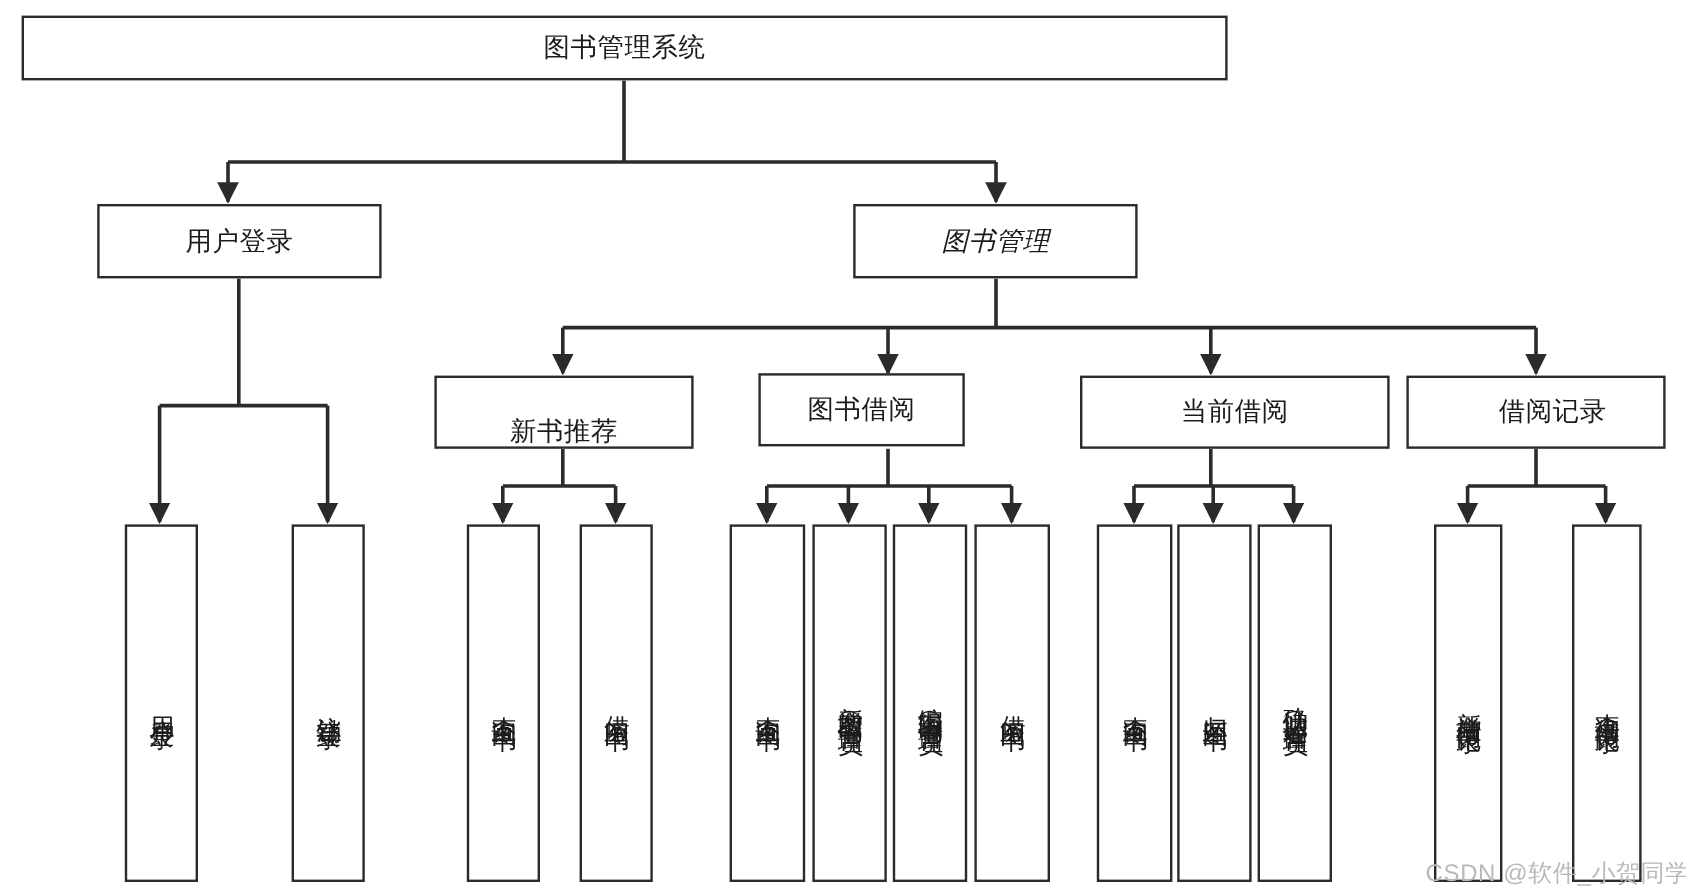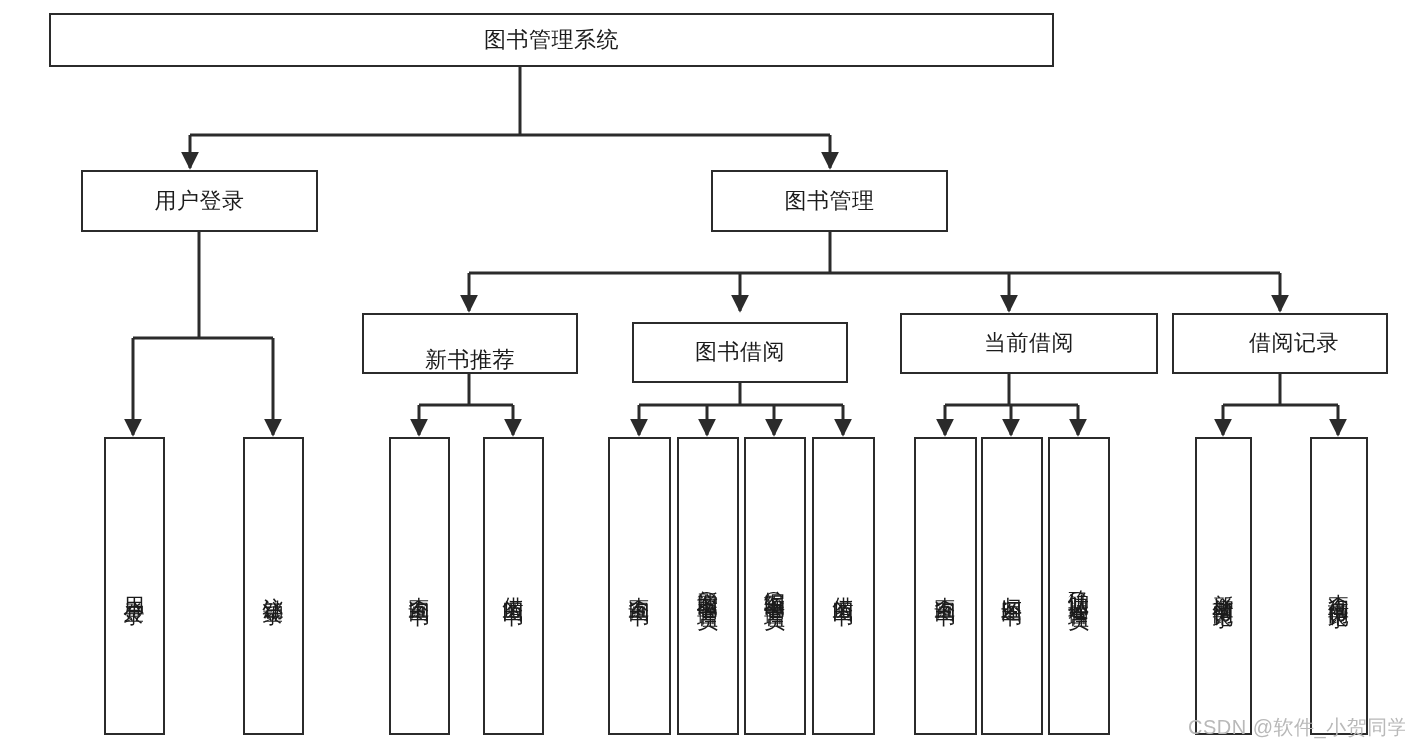--- a/index.html
+++ b/index.html
@@ -111,35 +111,35 @@
       <path d="M 1011 405 L 1011 435" marker-end="url(#arrow)"></path>
       <path d="M 1078 405 L 1078 435" marker-end="url(#arrow)"></path>
 
       <path d="M 1280 374 L 1280 405"></path>
       <path d="M 1223 405 L 1338 405"></path>
       <path d="M 1223 405 L 1223 435" marker-end="url(#arrow)"></path>
       <path d="M 1338 405 L 1338 435" marker-end="url(#arrow)"></path>
     </g>
   </svg>
 
-  <div class="node-box" style="left:18px; top:13px; width:1005px; height:54px;margin-left:31px;">
+  <div class="node-box" style="left:18px; top:13px; width:1005px; height:54px;">
     <span class="node-label">图书管理系统</span>
   </div>
 
   <div class="node-box" style="left:81px; top:170px; width:237px; height:62px;">
     <span class="node-label">用户登录</span>
   </div>
-  <div class="node-box" style="left:711px; top:170px; width:237px; height:62px;">
+  <div class="node-box" style="left:711px; top:170px; width:237px; height:62px;font-style:italic;">
     <span class="node-label">图书管理</span>
   </div>
 
   <div class="node-box" style="left:362px; top:313px; width:216px; height:61px;align-items:flex-end;">
     <span class="node-label">新书推荐</span>
   </div>
-  <div class="node-box" style="left:632px; top:322px; width:216px; height:61px;">
+  <div class="node-box" style="left:632px; top:311px; width:172px; height:61px;">
     <span class="node-label">图书借阅</span>
   </div>
   <div class="node-box" style="left:900px; top:313px; width:258px; height:61px;">
     <span class="node-label">当前借阅</span>
   </div>
   <div class="node-box" style="left:1172px; top:313px; width:216px; height:61px;padding-left:28px;">
     <span class="node-label">借阅记录</span>
   </div>
 
   <div class="node-box vertical" style="left:104px; top:437px; width:61px; height:298px;">

